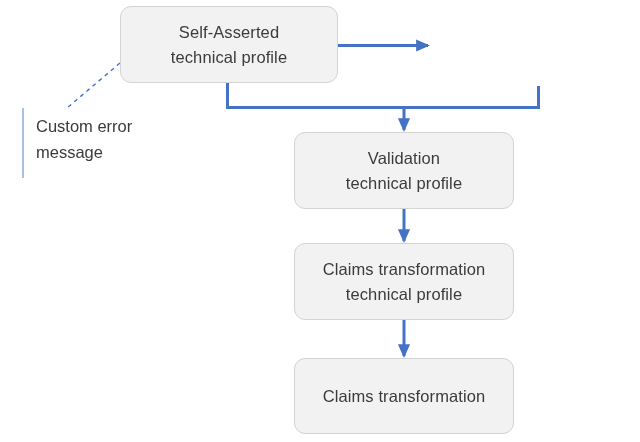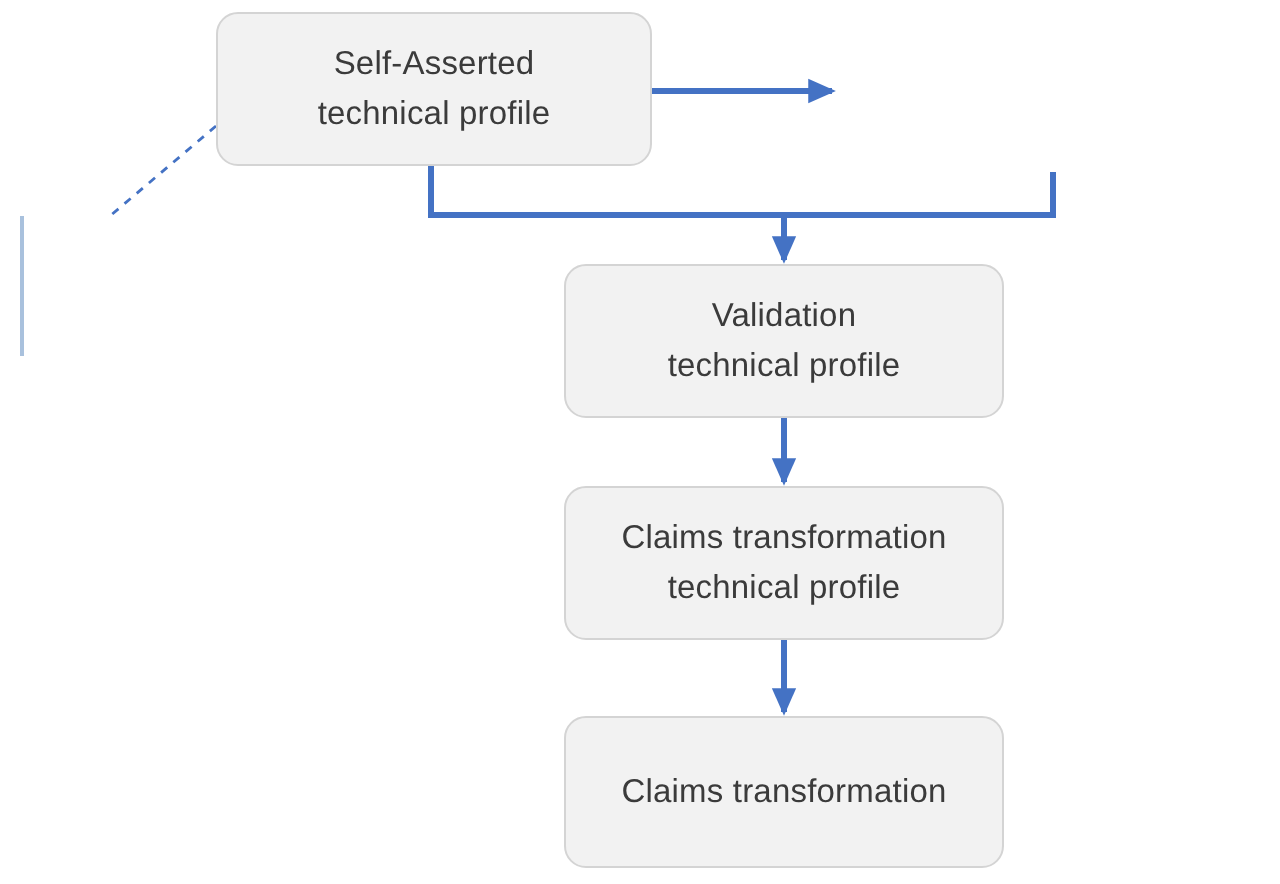--- a/index.html
+++ b/index.html
@@ -3,21 +3,21 @@
 <meta charset="utf-8">
 <style>
   html,body{margin:0;padding:0;}
   body{
     width:640px;height:442px;
     background:#ffffff;
     font-family:"Liberation Sans", sans-serif;
     overflow:hidden;
     position:relative;
   }
-  #canvas{position:absolute;left:4px;top:0;width:587px;height:442px;}
+  #canvas{position:absolute;left:16px;top:0;width:587px;height:442px;}
   svg.layer{position:absolute;left:0;top:0;width:640px;height:442px;pointer-events:none;}
 
   .node{
     position:absolute;
     background:#f2f2f2;
     border:1px solid #d4d4d4;
     border-radius:11px;
     box-sizing:border-box;
     display:flex;
     align-items:center;
@@ -102,14 +102,16 @@
   <div class="node" id="node-claims-tp">
     <span>Claims transformation
 technical profile</span>
   </div>
 
   <div class="node" id="node-claims">
     <span>Claims transformation</span>
   </div>
 
   <div id="annotation-bar"></div>
+  <div id="annotation-text">Custom error
+message</div>
 
 </div>
 
 </body></html>

